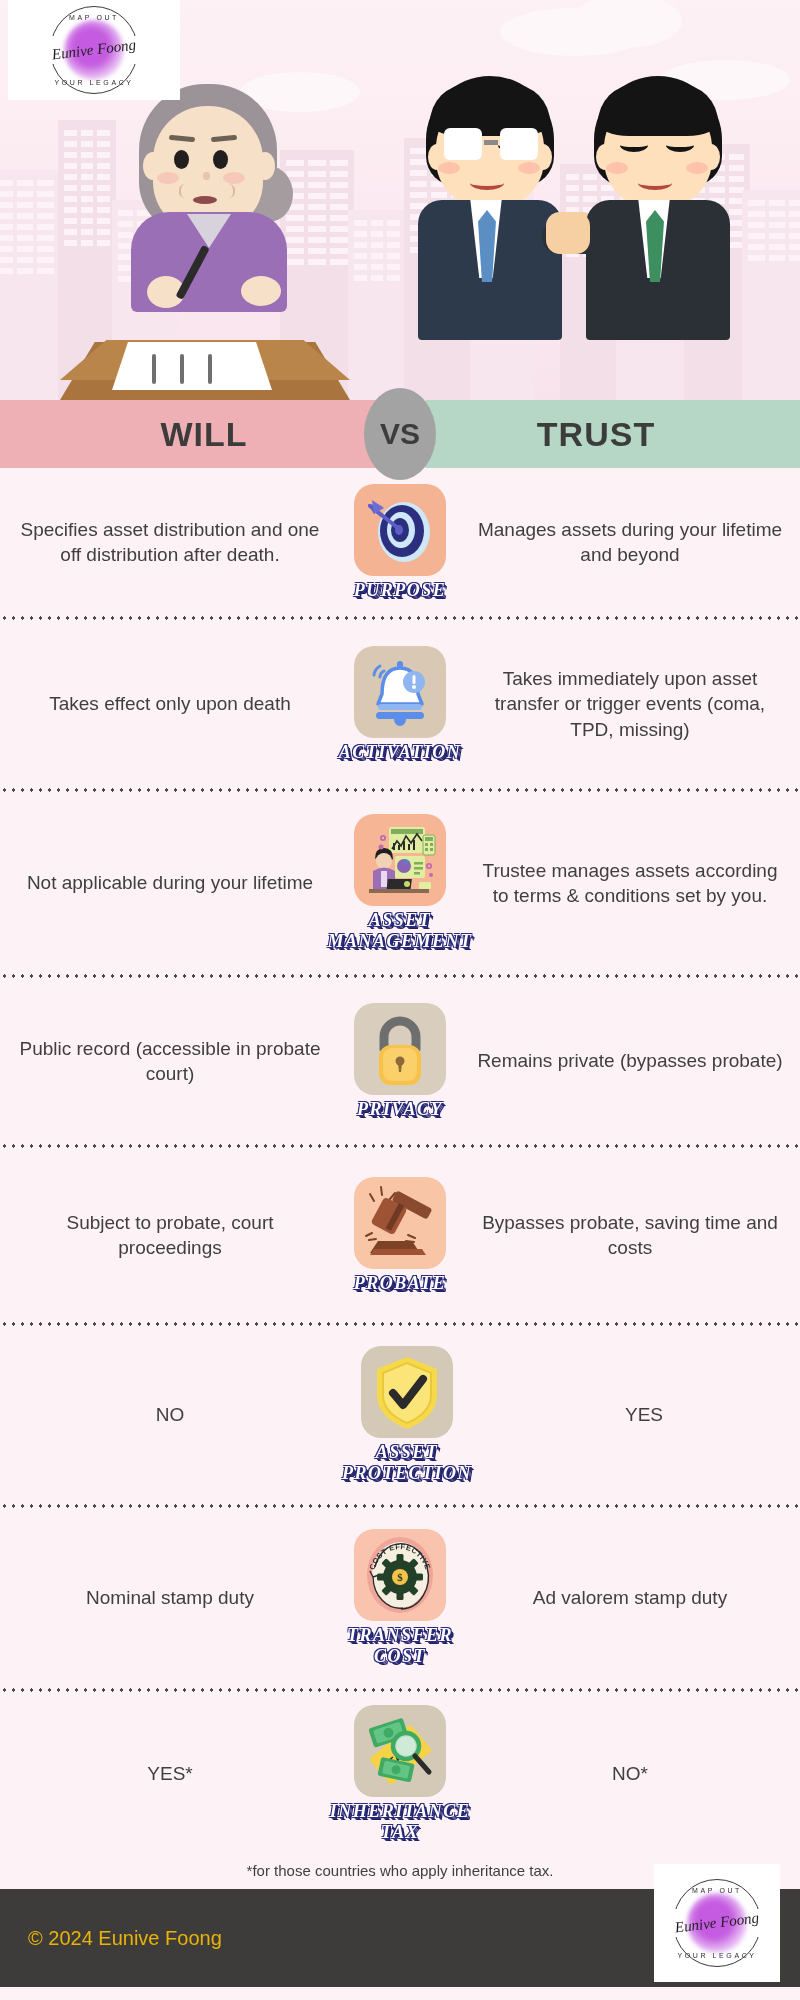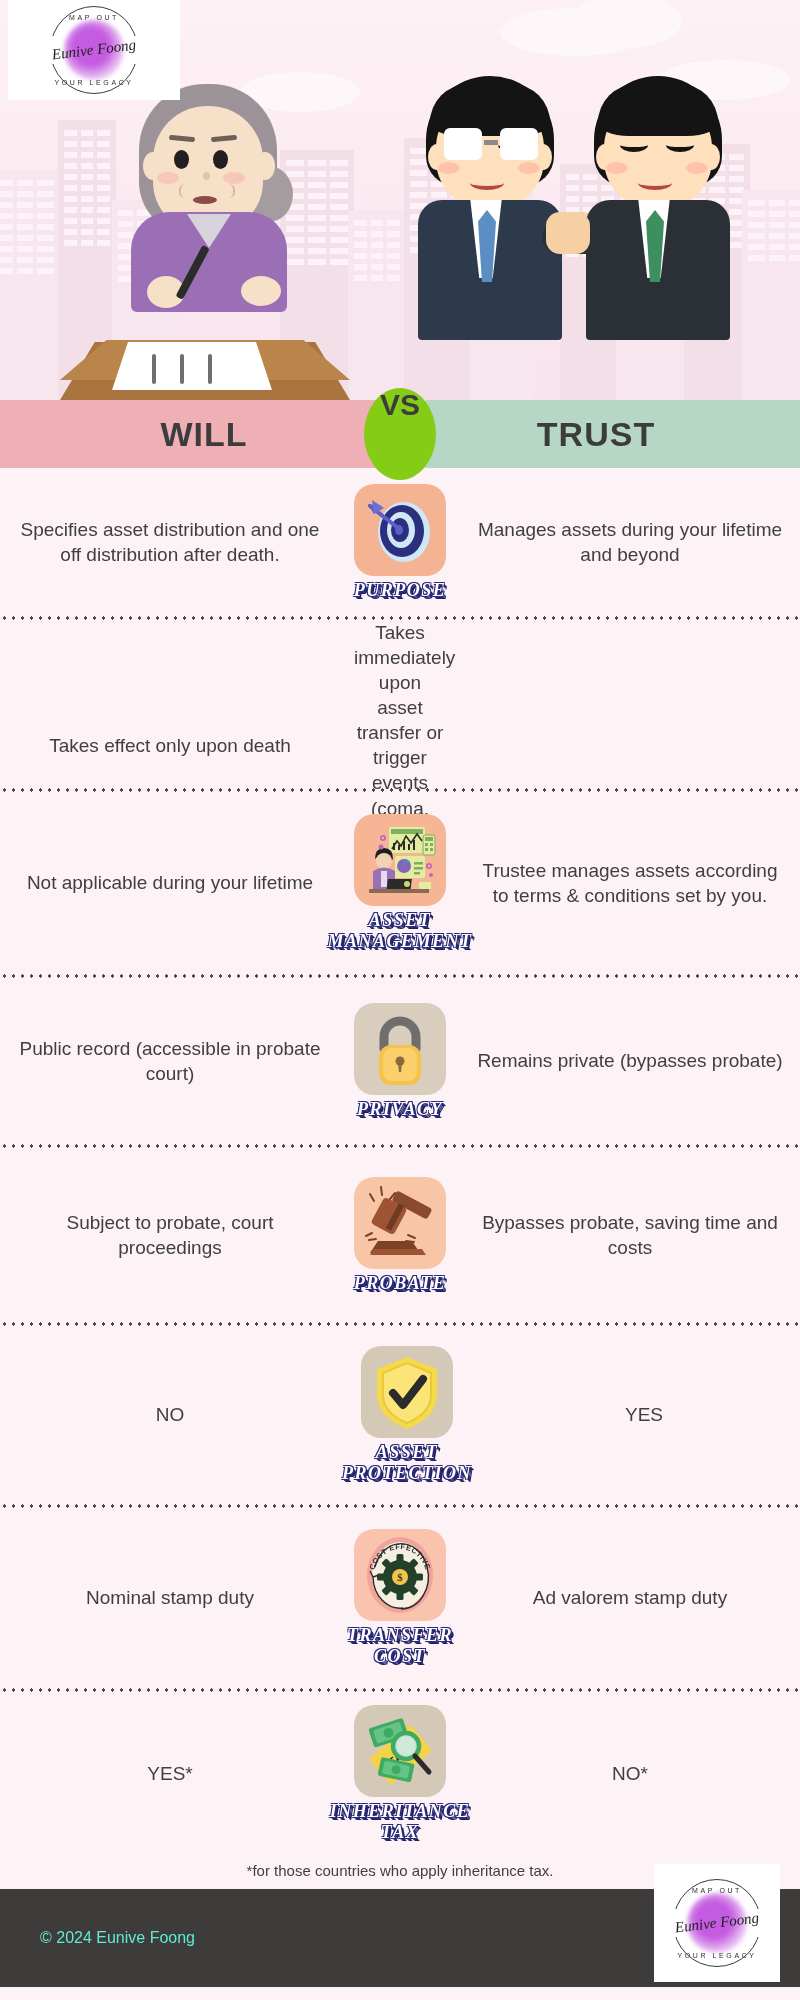--- a/index.html
+++ b/index.html
@@ -174,21 +174,21 @@
     right: 0; width: 408px; background: #b6d7c5;
     clip-path: polygon(34px 0, 100% 0, 100% 100%, 34px 100%, 0 50%);
     justify-content: center;
   }
   .band h2 {
     font-size: 34px; font-weight: 700; color: #3c3c3c; letter-spacing: 1px;
   }
   .vs-circle {
     position: absolute; left: 50%; top: -12px; transform: translateX(-50%);
     width: 72px; height: 92px; border-radius: 50%;
-    background: #84cc16; display: flex; justify-content: center;
+    background: #a3a3a3; display: flex; align-items: center; justify-content: center;
     z-index: 5;
   }
   .vs-circle span { font-size: 30px; font-weight: 700; color: #3c3c3c; }
 
   
   .rows { position: relative; width: 800px; }
   .row {
     position: relative;
     display: grid;
     grid-template-columns: 340px 120px 340px;
@@ -235,21 +235,21 @@
   
   .footnote {
     width: 800px; text-align: center; font-size: 15px; color: #3f3f3f;
     padding: 6px 0 10px;
   }
   .footer {
     position: relative;
     width: 800px; height: 98px; background: #3e3c3a;
     display: flex; align-items: center;
   }
-  .footer .copy { color: #5eead4; font-size: 16px; margin-left: 40px; }
+  .footer .copy { color: #eab308; font-size: 20px; margin-left: 28px; }
   .logo-card {
     position: absolute; right: 20px; bottom: 18px;
     width: 126px; height: 118px; background: #fff;
     display: flex; align-items: center; justify-content: center;
   }
 
   
   .logo {
     position: relative; width: 96px; height: 96px;
   }
@@ -725,20 +725,37 @@
           </svg>
         </div>
         <div class="label">PURPOSE</div>
       </div>
       <div class="cell">Manages assets during your lifetime and beyond</div>
     </div>
     <div class="divider"></div>
 
     <div class="row" style="height:168px;">
       <div class="cell">Takes effect only upon death</div>
+      <div class="center-col">
+        <div class="icon-box" style="background:#d9c9b4;">
+          <svg width="72" height="72" viewBox="0 0 72 72">
+            <path d="M36 12 C22 12 18 24 18 38 L14 48 L58 48 L54 38 C54 24 50 12 36 12 Z" fill="#ffffff" stroke="#5a8ee8" stroke-width="3.5" stroke-linejoin="round"></path>
+            <rect x="14" y="48" width="44" height="6" rx="3" fill="#8fb6f0"></rect>
+            <rect x="12" y="56" width="48" height="7" rx="3.5" fill="#5a8ee8"></rect>
+            <path d="M30 63 a6 7 0 0 0 12 0 z" fill="#5a8ee8"></path>
+            <rect x="33" y="5" width="6" height="8" rx="3" fill="#5a8ee8"></rect>
+            <circle cx="50" cy="26" r="11" fill="#8fb6f0"></circle>
+            <rect x="48.5" y="19" width="3" height="9" rx="1.5" fill="#fff"></rect>
+            <circle cx="50" cy="31" r="2" fill="#fff"></circle>
+            <path d="M16 10 a12 12 0 0 0-6 9" stroke="#5a8ee8" stroke-width="3" fill="none" stroke-linecap="round"></path>
+            <path d="M20 15 a7 7 0 0 0-4 6" stroke="#5a8ee8" stroke-width="3" fill="none" stroke-linecap="round"></path>
+          </svg>
+        </div>
+        <div class="label">ACTIVATION</div>
+      </div>
       <div class="cell">Takes immediately upon asset transfer or trigger events (coma, TPD, missing)</div>
     </div>
     <div class="divider"></div>
 
     <div class="row" style="height:182px;">
       <div class="cell">Not applicable during your lifetime</div>
       <div class="center-col">
         <div class="icon-box" style="background:#f6b695;">
           <svg width="78" height="78" viewBox="0 0 78 78">
             <rect x="28" y="6" width="36" height="26" rx="2" fill="#e2eda1"></rect>

